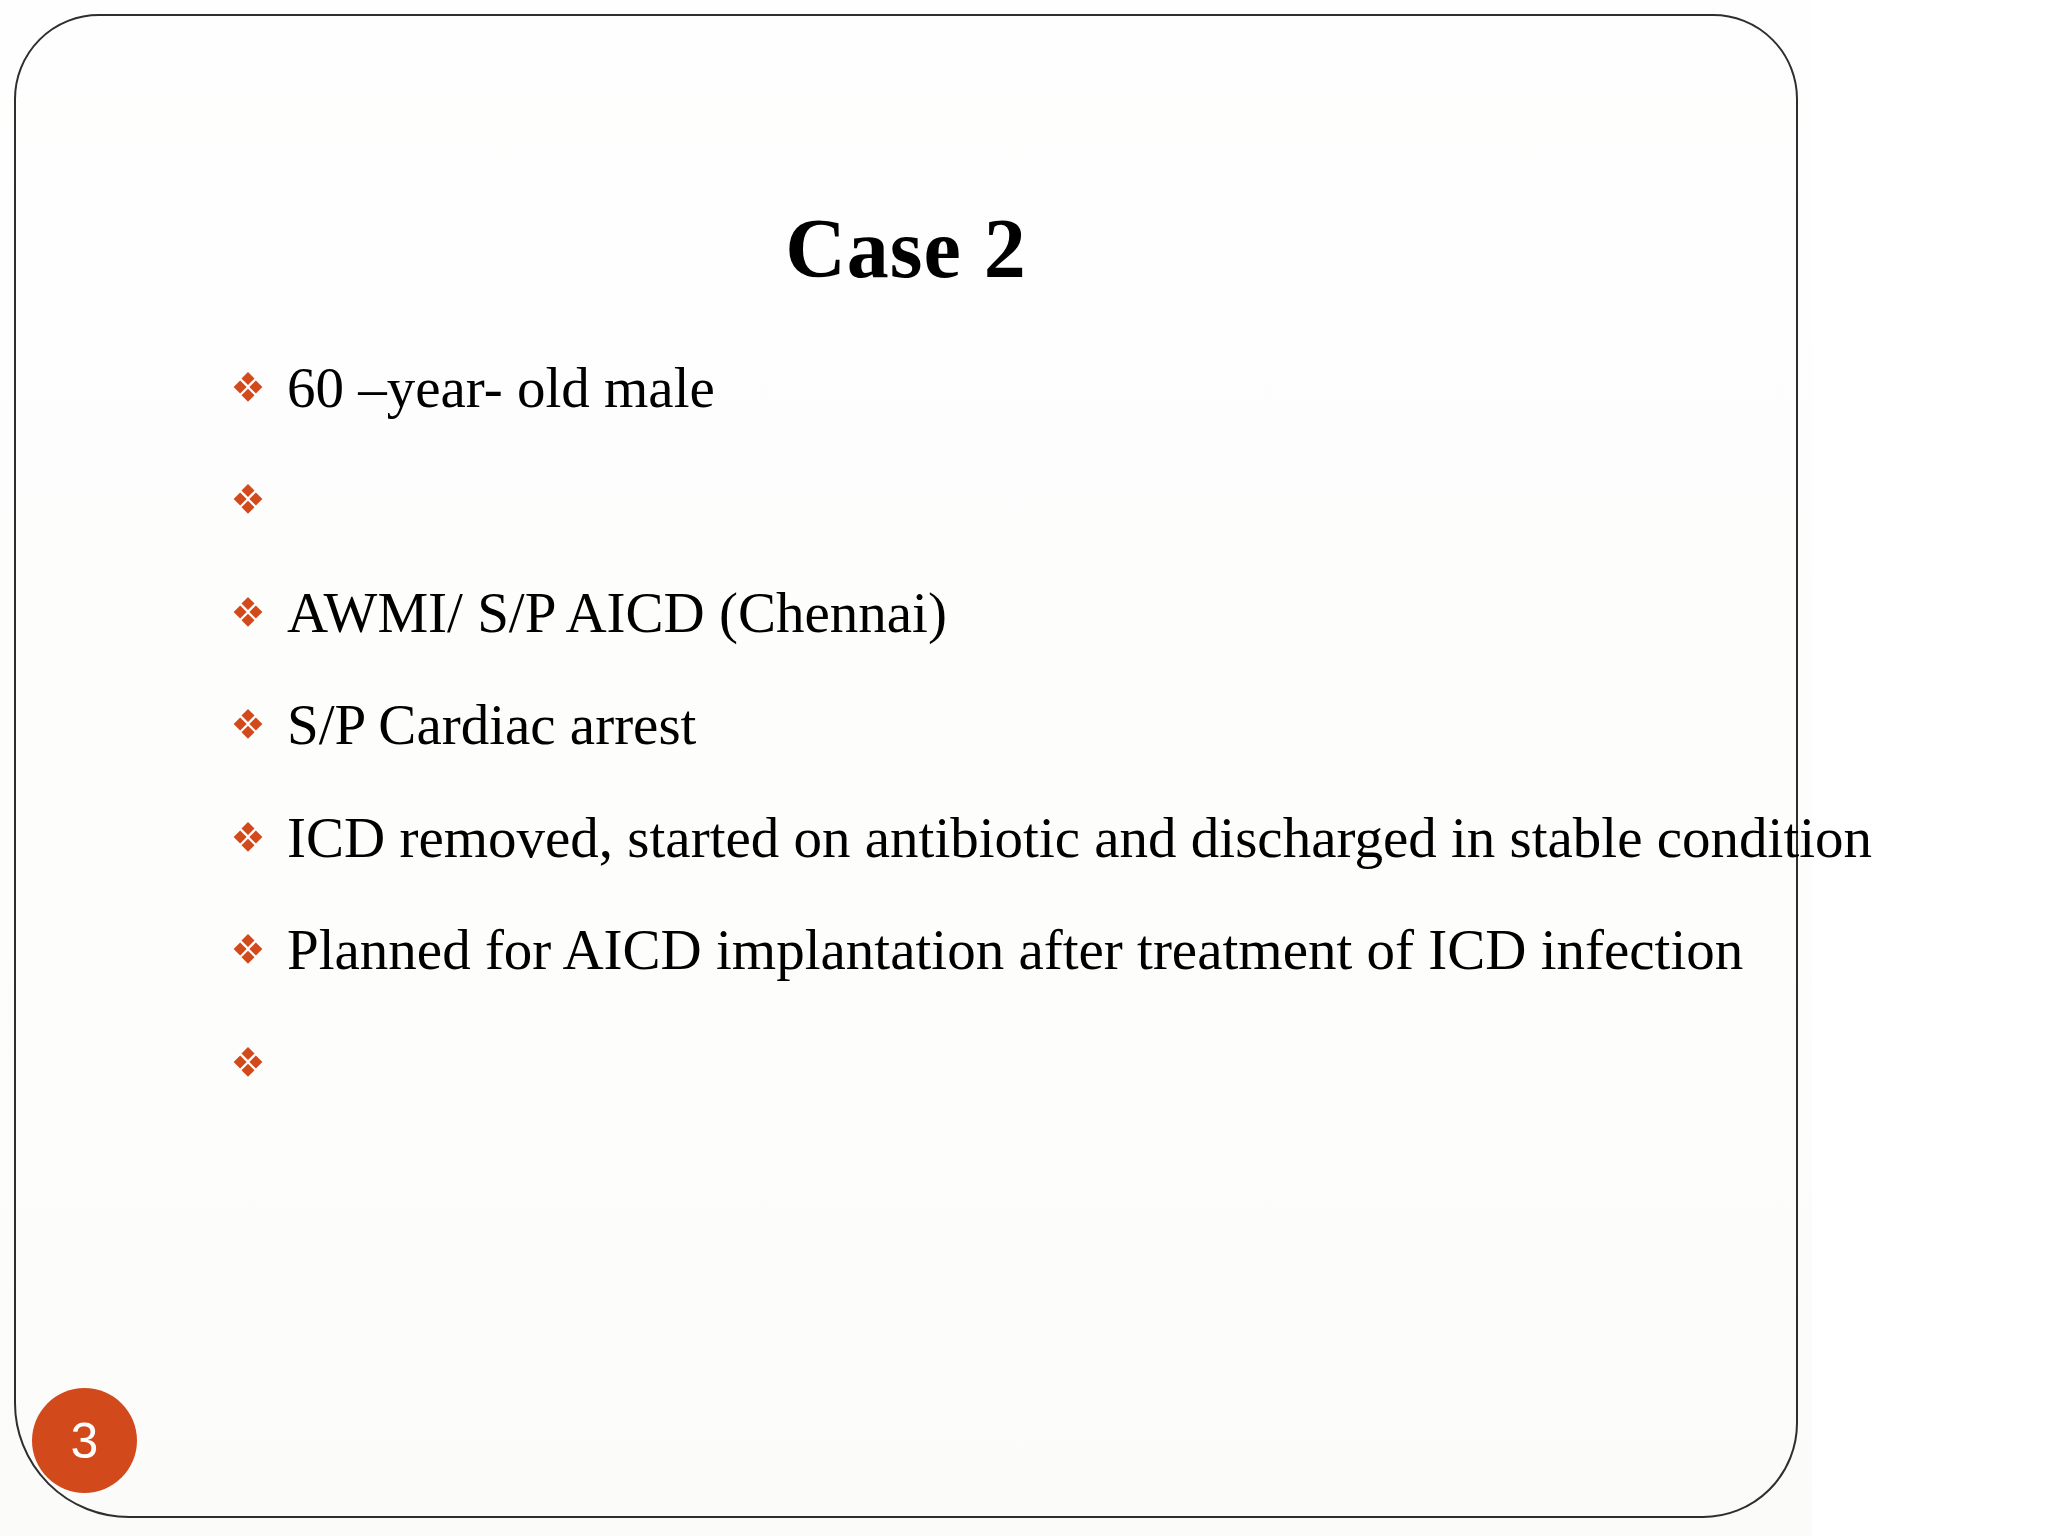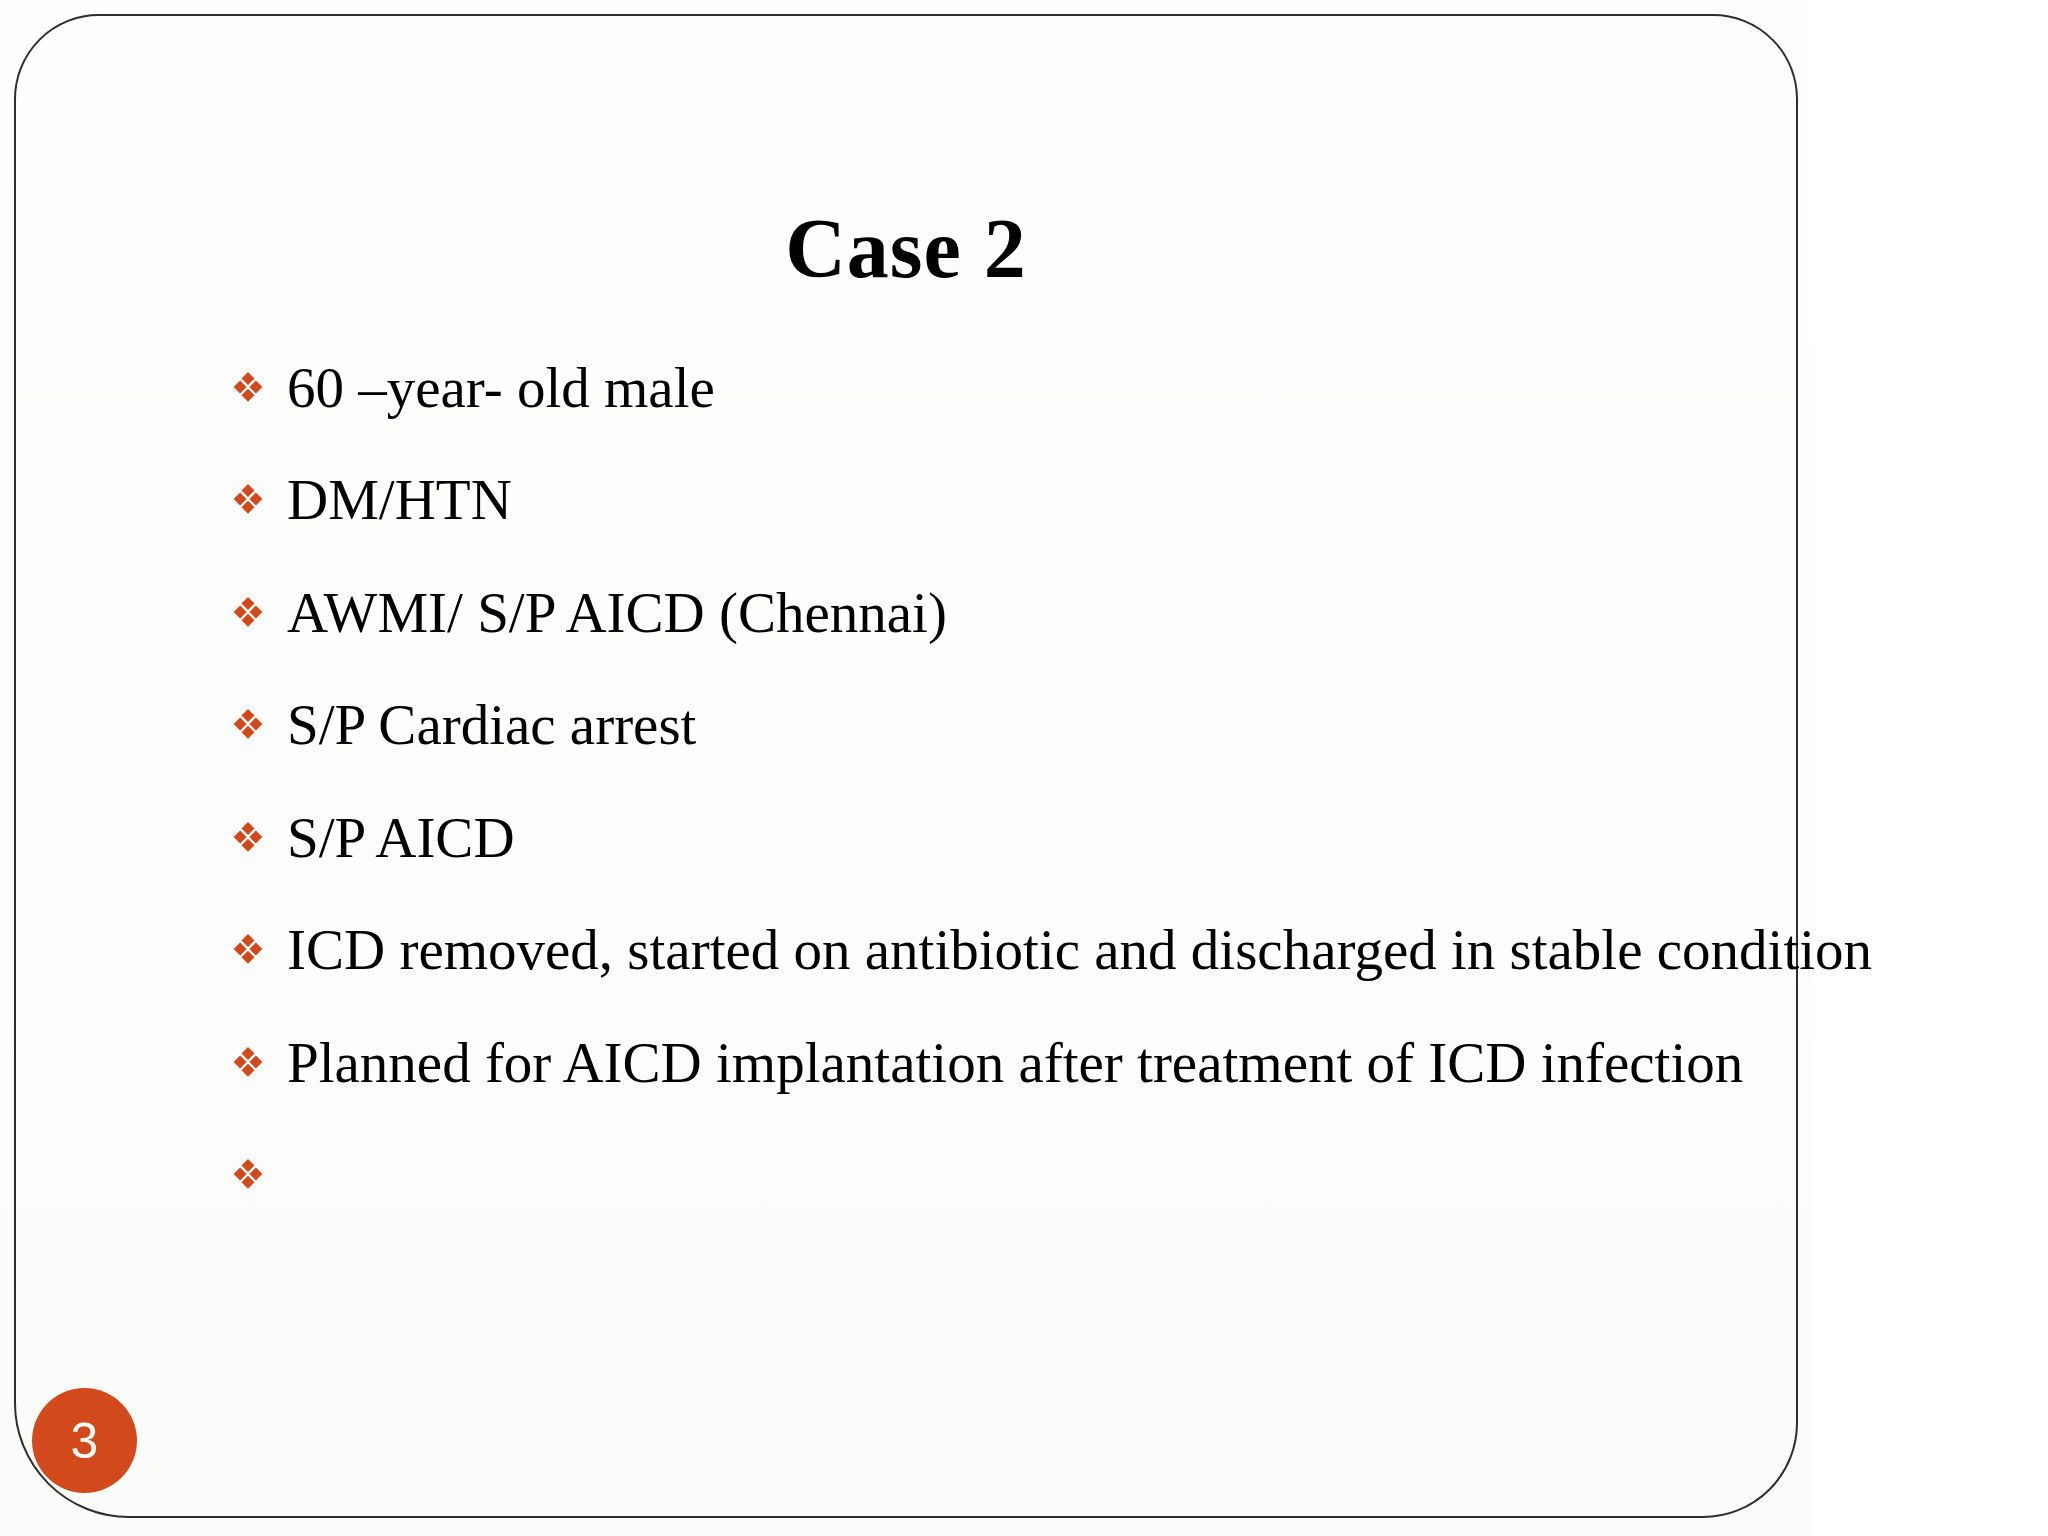--- a/index.html
+++ b/index.html
@@ -121,21 +121,20 @@
     </li>
     <li class="bullet-item">
       <span class="bullet-icon">
           <svg viewBox="0 0 24 28">
             <polygon points="12,0.8 17.2,6 12,11.2 6.8,6"></polygon>
             <polygon points="5.7,7.5 10.9,12.7 5.7,17.9 0.5,12.7"></polygon>
             <polygon points="18.3,7.5 23.5,12.7 18.3,17.9 13.1,12.7"></polygon>
             <polygon points="12,14.2 17.2,19.4 12,24.6 6.8,19.4"></polygon>
           </svg>
         </span>
-      <span class="bullet-text">DM/HTN</span>
     </li>
     <li class="bullet-item">
       <span class="bullet-icon">
           <svg viewBox="0 0 24 28">
             <polygon points="12,0.8 17.2,6 12,11.2 6.8,6"></polygon>
             <polygon points="5.7,7.5 10.9,12.7 5.7,17.9 0.5,12.7"></polygon>
             <polygon points="18.3,7.5 23.5,12.7 18.3,17.9 13.1,12.7"></polygon>
             <polygon points="12,14.2 17.2,19.4 12,24.6 6.8,19.4"></polygon>
           </svg>
         </span>
@@ -144,31 +143,20 @@
     <li class="bullet-item">
       <span class="bullet-icon">
           <svg viewBox="0 0 24 28">
             <polygon points="12,0.8 17.2,6 12,11.2 6.8,6"></polygon>
             <polygon points="5.7,7.5 10.9,12.7 5.7,17.9 0.5,12.7"></polygon>
             <polygon points="18.3,7.5 23.5,12.7 18.3,17.9 13.1,12.7"></polygon>
             <polygon points="12,14.2 17.2,19.4 12,24.6 6.8,19.4"></polygon>
           </svg>
         </span>
       <span class="bullet-text">S/P Cardiac arrest</span>
-    </li>
-    <li class="bullet-item">
-      <span class="bullet-icon">
-          <svg viewBox="0 0 24 28">
-            <polygon points="12,0.8 17.2,6 12,11.2 6.8,6"></polygon>
-            <polygon points="5.7,7.5 10.9,12.7 5.7,17.9 0.5,12.7"></polygon>
-            <polygon points="18.3,7.5 23.5,12.7 18.3,17.9 13.1,12.7"></polygon>
-            <polygon points="12,14.2 17.2,19.4 12,24.6 6.8,19.4"></polygon>
-          </svg>
-        </span>
-      <span class="bullet-text">S/P AICD</span>
     </li>
     <li class="bullet-item">
       <span class="bullet-icon">
           <svg viewBox="0 0 24 28">
             <polygon points="12,0.8 17.2,6 12,11.2 6.8,6"></polygon>
             <polygon points="5.7,7.5 10.9,12.7 5.7,17.9 0.5,12.7"></polygon>
             <polygon points="18.3,7.5 23.5,12.7 18.3,17.9 13.1,12.7"></polygon>
             <polygon points="12,14.2 17.2,19.4 12,24.6 6.8,19.4"></polygon>
           </svg>
         </span>

